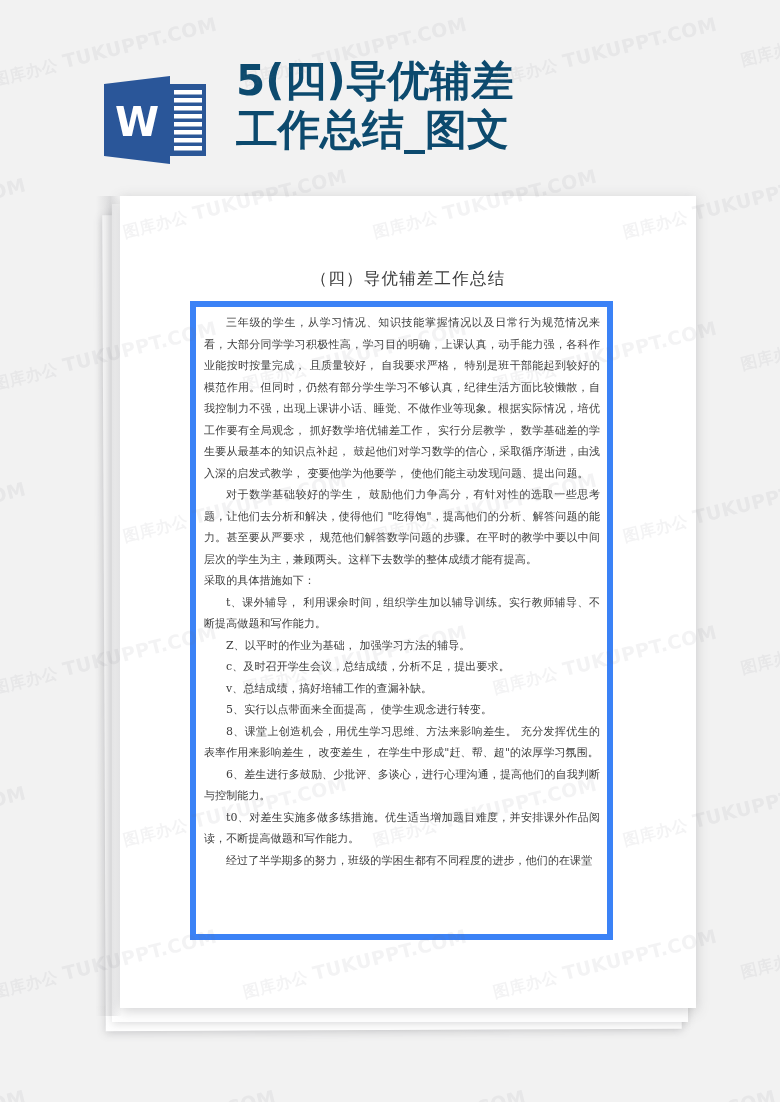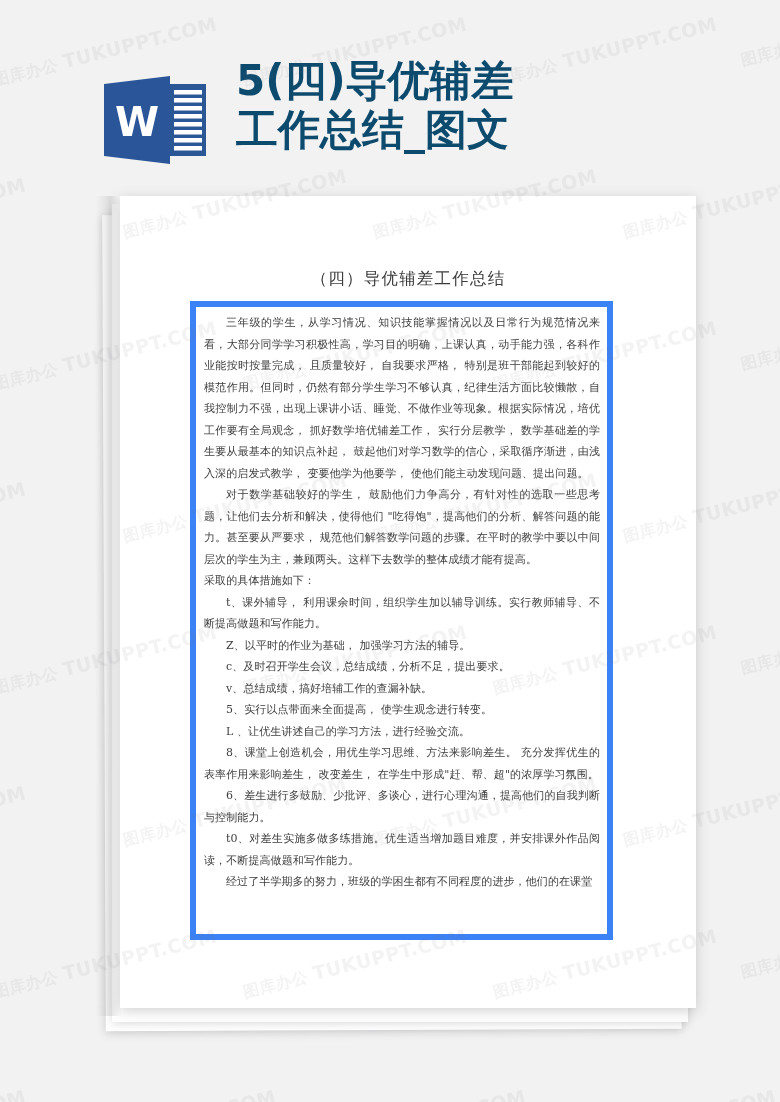--- a/index.html
+++ b/index.html
@@ -186,21 +186,20 @@
   <div class="text-frame">
     <div class="text-frame-inner">
       <p class="p indent">三年级的学生，从学习情况、知识技能掌握情况以及日常行为规范情况来看，大部分同学学习积极性高，学习目的明确，上课认真，动手能力强，各科作业能按时按量完成， 且质量较好， 自我要求严格， 特别是班干部能起到较好的模范作用。但同时，仍然有部分学生学习不够认真，纪律生活方面比较懒散，自我控制力不强，出现上课讲小话、睡觉、不做作业等现象。根据实际情况，培优工作要有全局观念， 抓好数学培优辅差工作， 实行分层教学， 数学基础差的学生要从最基本的知识点补起， 鼓起他们对学习数学的信心，采取循序渐进，由浅入深的启发式教学， 变要他学为他要学， 使他们能主动发现问题、提出问题。</p>
       <p class="p indent">对于数学基础较好的学生， 鼓励他们力争高分，有针对性的选取一些思考题，让他们去分析和解决，使得他们 "吃得饱"，提高他们的分析、解答问题的能力。甚至要从严要求， 规范他们解答数学问题的步骤。在平时的教学中要以中间层次的学生为主，兼顾两头。这样下去数学的整体成绩才能有提高。</p>
       <p class="p noindent">采取的具体措施如下：</p>
       <p class="p indent">t、课外辅导， 利用课余时间，组织学生加以辅导训练。实行教师辅导、不断提高做题和写作能力。</p>
       <p class="p indent">Z、以平时的作业为基础， 加强学习方法的辅导。</p>
       <p class="p indent">c、及时召开学生会议，总结成绩，分析不足，提出要求。</p>
       <p class="p indent">v、总结成绩，搞好培辅工作的查漏补缺。</p>
       <p class="p indent">5、实行以点带面来全面提高， 使学生观念进行转变。</p>
-      <p class="p indent">L 、让优生讲述自己的学习方法，进行经验交流。</p>
       <p class="p indent">8、课堂上创造机会，用优生学习思维、方法来影响差生。 充分发挥优生的表率作用来影响差生， 改变差生， 在学生中形成"赶、帮、超"的浓厚学习氛围。</p>
       <p class="p indent">6、差生进行多鼓励、少批评、多谈心，进行心理沟通，提高他们的自我判断与控制能力。</p>
       <p class="p indent">t0、对差生实施多做多练措施。优生适当增加题目难度，并安排课外作品阅读，不断提高做题和写作能力。</p>
       <p class="p indent">经过了半学期多的努力，班级的学困生都有不同程度的进步，他们的在课堂</p>
     </div>
   </div>
 
   <div class="wm-layer" id="wm-layer">
       <div class="wm" style="left: -10px; top: 40px;"><span class="cn">图库办公 </span><span>TUKUPPT.COM</span></div>
       <div class="wm" style="left: 240px; top: 40px;"><span class="cn">图库办公 </span><span>TUKUPPT.COM</span></div>

